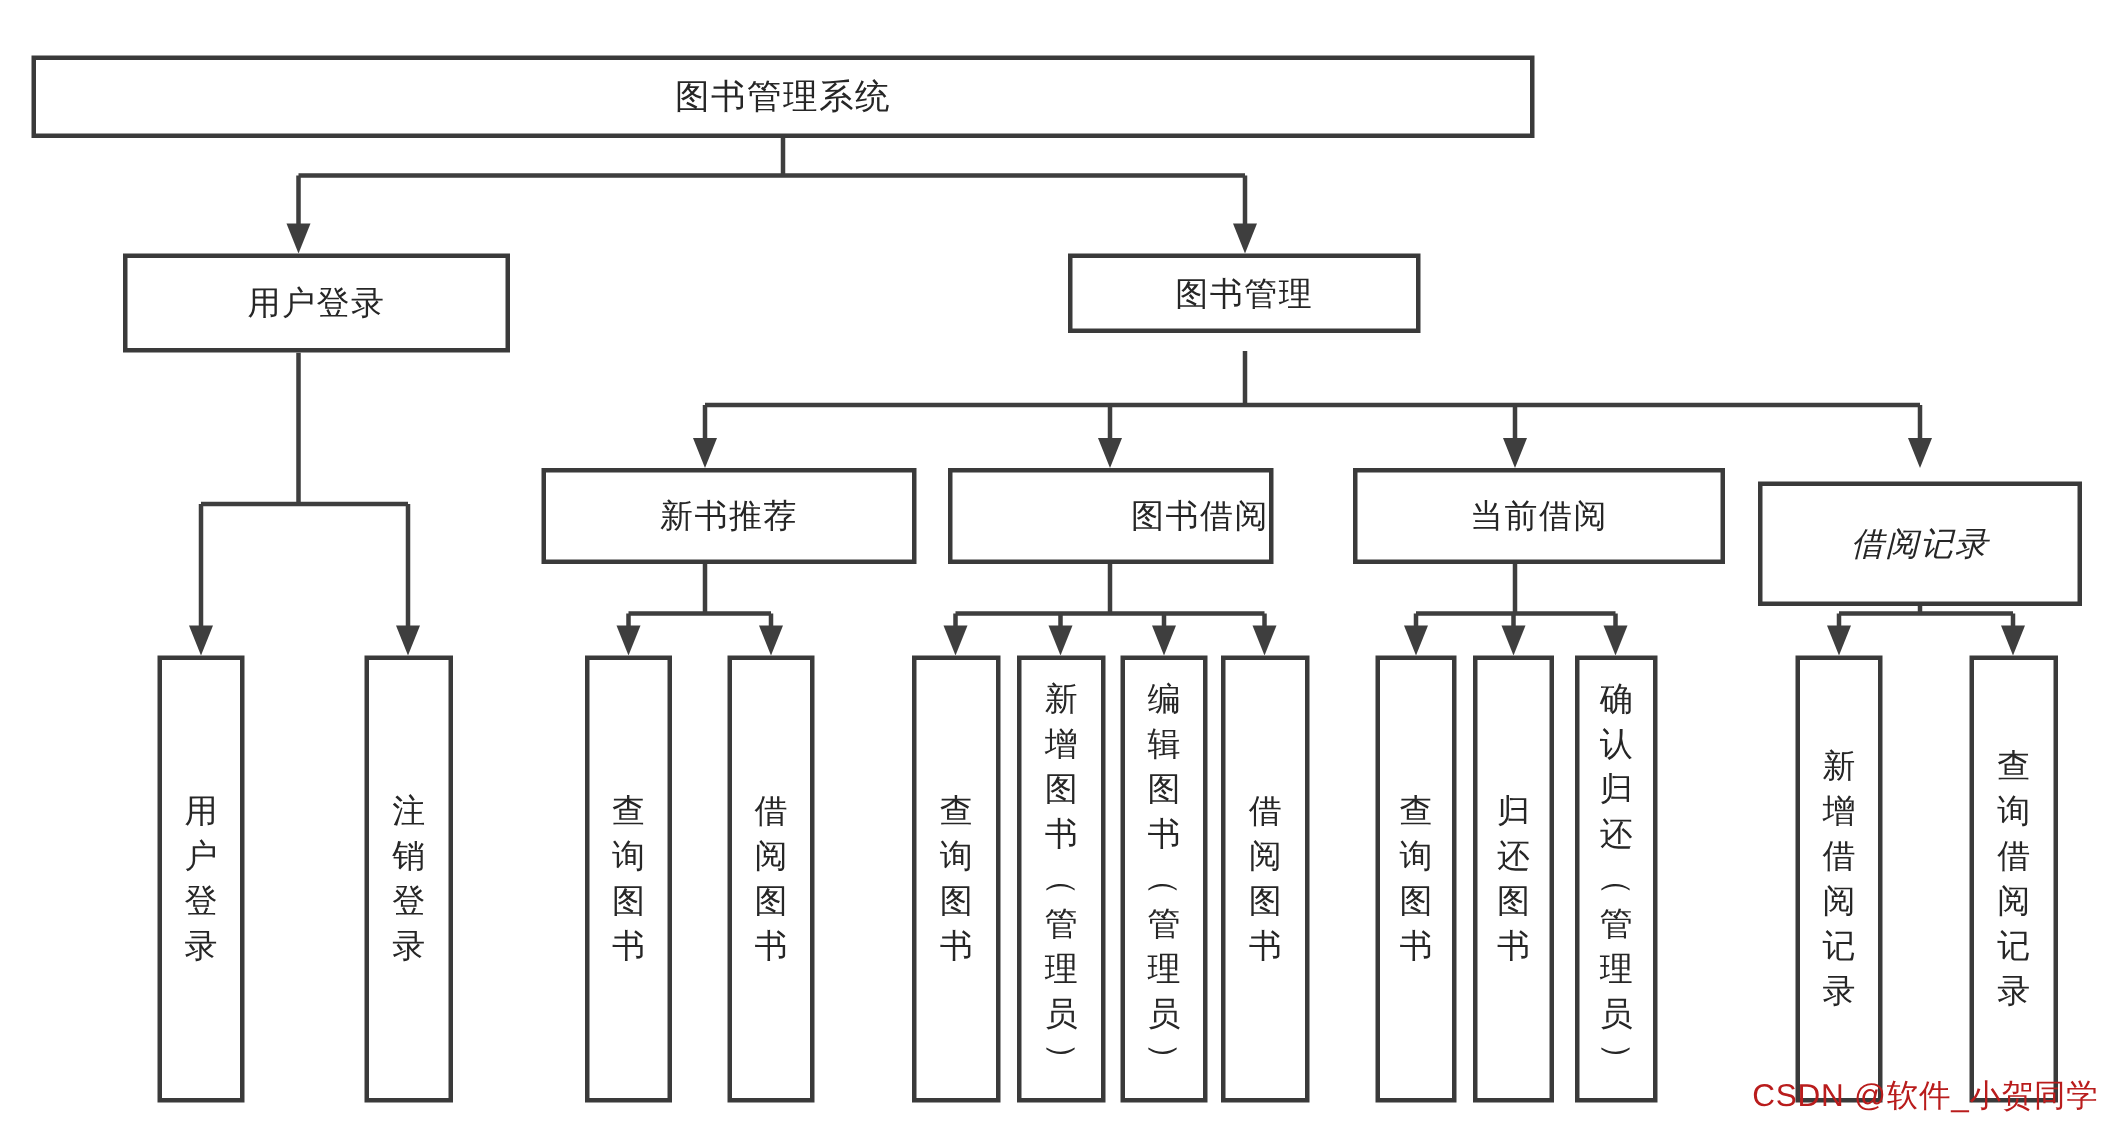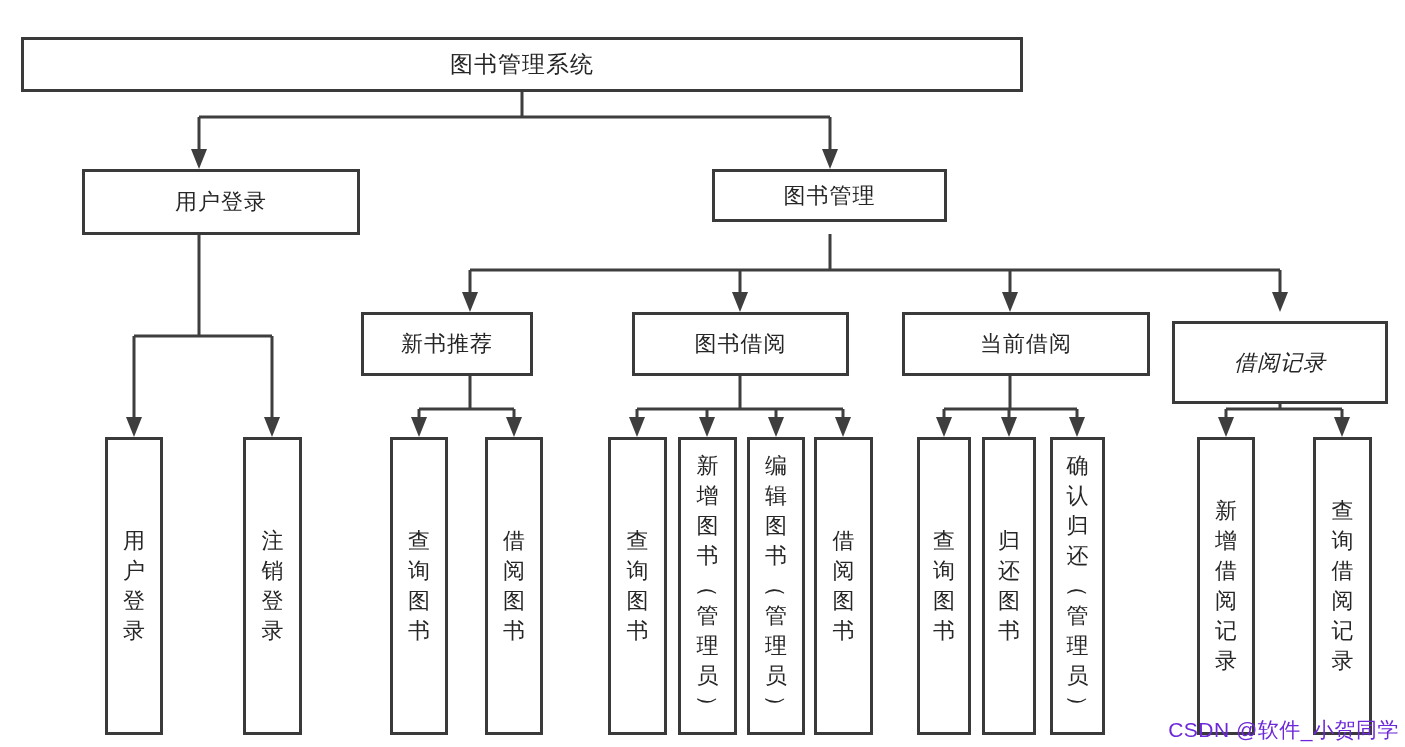--- a/index.html
+++ b/index.html
@@ -21,29 +21,29 @@
     display:flex;flex-direction:column;align-items:center;justify-content:center;
     height:100%;width:100%;font-size:22px;line-height:30px;color:#262626;
   }
   .vtext span{display:block;text-align:center;}
   .vtext span.rot{transform:rotate(90deg);}
   svg.connectors{position:absolute;left:0;top:0;width:1405px;height:747px;pointer-events:none;}
   svg.connectors path{stroke:#3e3e3e;stroke-width:3;fill:none;}
   svg.connectors polygon{fill:#3e3e3e;stroke:none;}
   .watermark{
     position:absolute;right:6px;bottom:3px;
-    font-size:21px;color:#6d28d9;letter-spacing:0.5px;white-space:nowrap;
+    font-size:21px;color:#b91c1c;letter-spacing:0.5px;white-space:nowrap;
   }
 
   
   #n-root{left:21px;top:13px;width:1002px;height:55px;margin-top:24px;}
-  #n-user-login{left:82px;top:169px;width:278px;height:66px;}
+  #n-user-login{left:82px;top:169px;width:258px;height:66px;}
   #n-book-mgmt{left:712px;top:169px;width:235px;height:53px;}
-  #n-new-book{left:361px;top:312px;width:172px;height:64px;}
-  #n-book-borrow{left:632px;top:312px;width:217px;height:64px;}
+  #n-new-book{left:361px;top:312px;width:250px;height:64px;}
+  #n-book-borrow{left:632px;top:312px;width:217px;height:64px;justify-content:flex-end;}
   #n-current-borrow{left:902px;top:312px;width:248px;height:64px;}
   #n-borrow-records{left:1172px;top:321px;width:216px;height:83px;font-style:italic;}
 
   .leaf{top:437px;height:298px;}
   #l-user-login{left:105px;width:58px;}
   #l-logout{left:243px;width:59px;}
   #l-rec-search{left:390px;width:58px;}
   #l-rec-borrow{left:485px;width:58px;}
   #l-bb-search{left:608px;width:59px;}
   #l-bb-add{left:678px;width:59px;}

